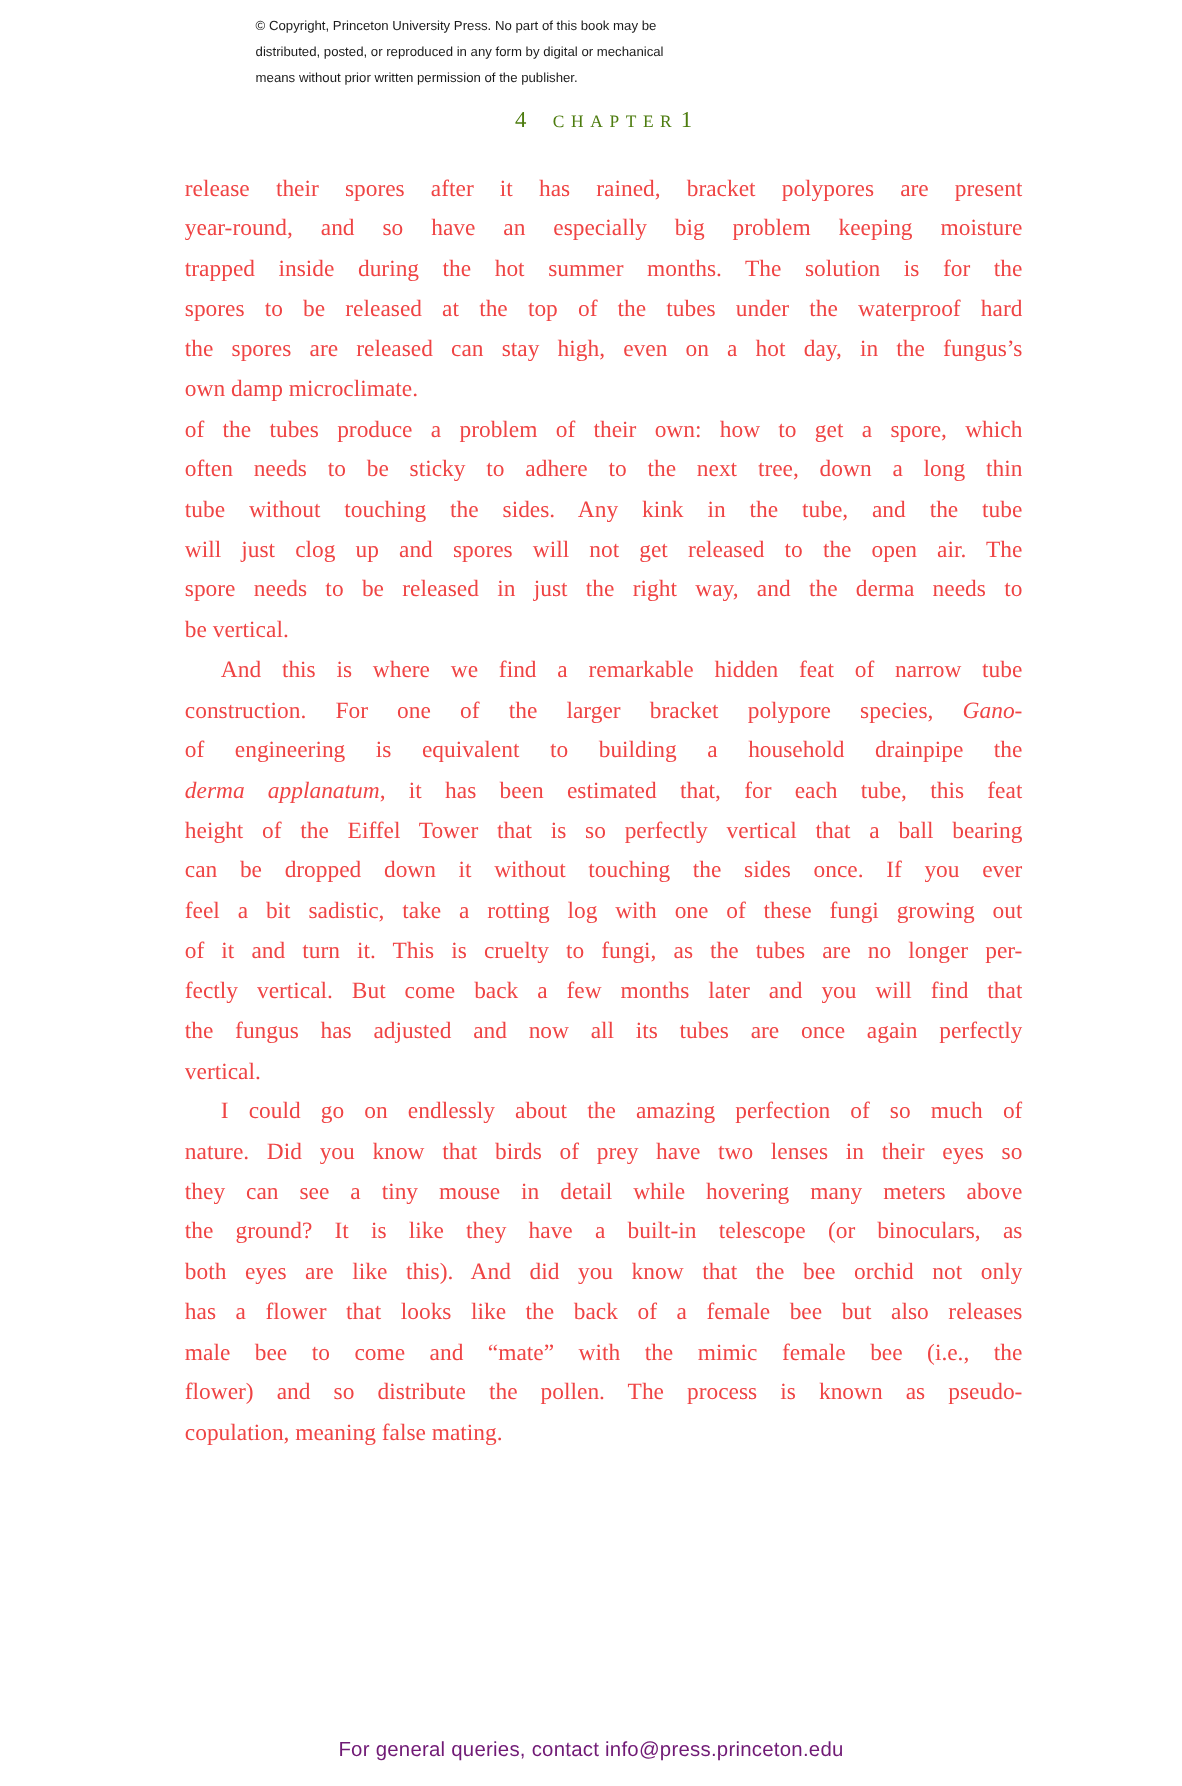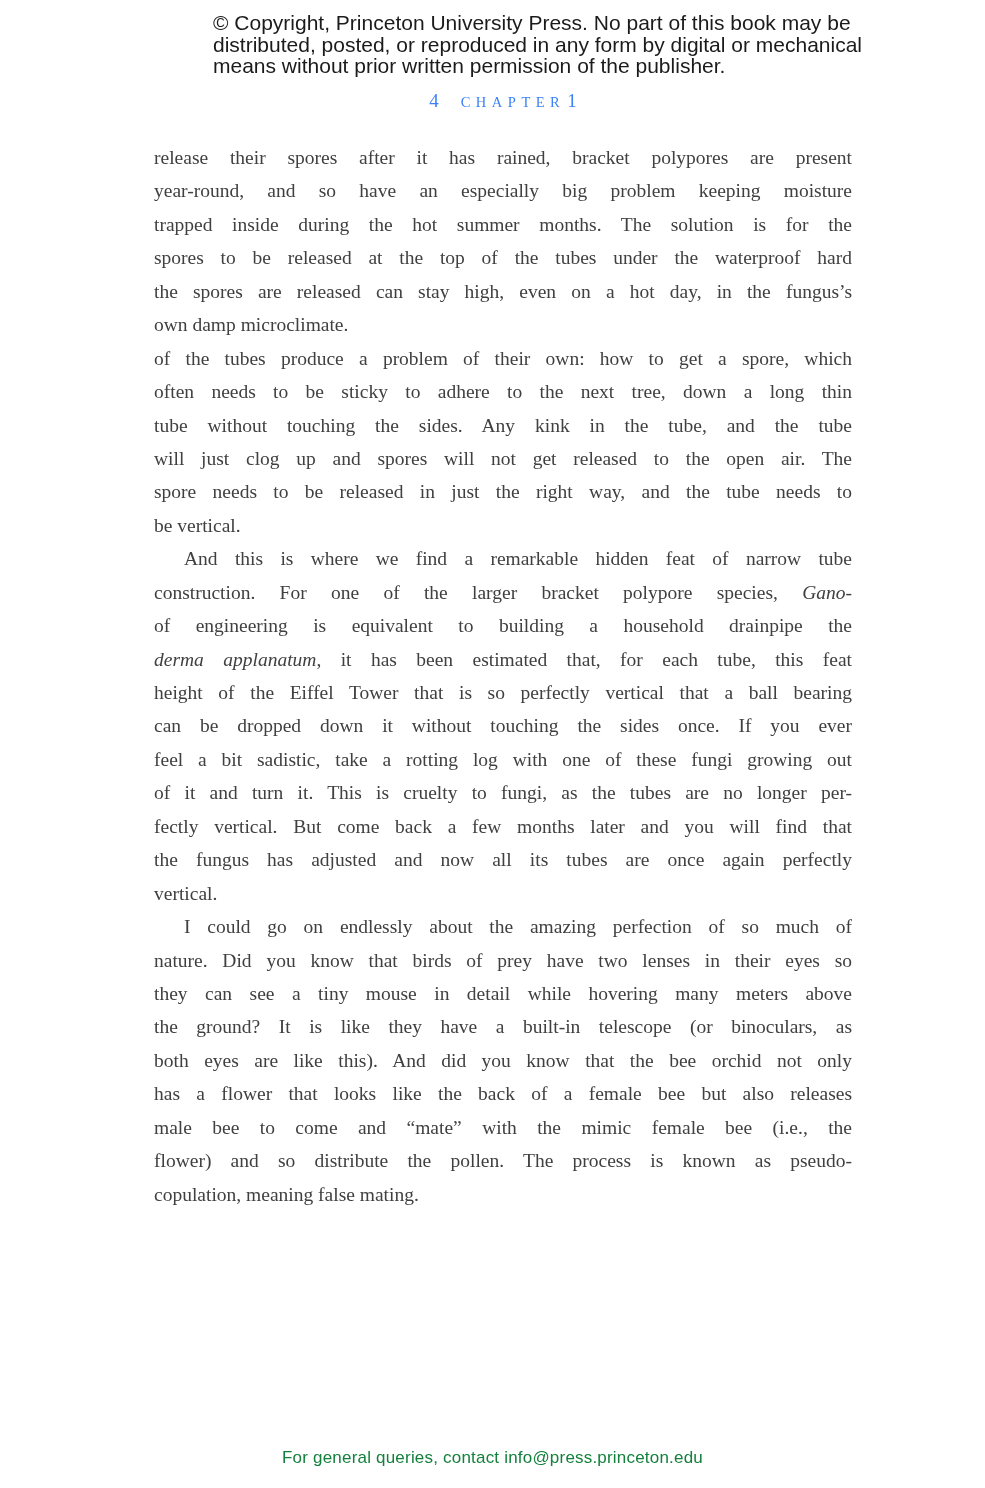--- a/index.html
+++ b/index.html
@@ -10,75 +10,75 @@
     position: relative;
     font-family: "Liberation Serif", serif;
     color: #161616;
     overflow: hidden;
   }
   .copyright {
     position: absolute;
     left: 213px;
     top: 12px;
     font-family: "Liberation Sans", sans-serif;
-    font-size: 21px;
+    font-size: 11px;
     line-height: 21.5px;
     color: #1b1b1b;
     text-align: left;
     white-space: nowrap;
   }
   .running-head {
     position: absolute;
     left: 154px;
     top: 90px;
     width: 698px;
     text-align: center;
-    color: #3b82f6;
+    color: #4d7c0f;
   }
   .running-head .pagenum {
     font-size: 19px;
     margin-right: 22px;
   }
   .running-head .chapter-label {
     font-size: 14.5px;
     letter-spacing: 5.5px;
     text-transform: uppercase;
   }
   .running-head .chapter-num {
     font-size: 19px;
     margin-left: 2px;
   }
   .body-text {
     position: absolute;
     left: 154px;
     top: 141px;
     width: 698px;
     font-size: 19.5px;
-    color: #404040;
+    color: #ef4444;
   }
   .line {
     height: 33.45px;
     line-height: 33.45px;
     text-align: justify;
     text-align-last: justify;
     overflow: hidden;
   }
   .line.first { text-indent: 30px; }
   .line.last { text-align-last: left; }
   .it { font-style: italic; }
   .footer {
     position: absolute;
     left: 0;
     top: 1448px;
     width: 985px;
     text-align: center;
     font-family: "Liberation Sans", sans-serif;
     font-size: 17px;
     letter-spacing: 0.2px;
-    color: #15803d;
+    color: #701a75;
   }
 </style>
 </head>
 <body>
 
 <div class="copyright">
   <div>© Copyright, Princeton University Press. No part of this book may be</div>
   <div>distributed, posted, or reproduced in any form by digital or mechanical</div>
   <div>means without prior written permission of the publisher.</div>
 </div>
@@ -94,21 +94,21 @@
       <div class="line"><span>trapped inside during the hot summer months. The solution is for the</span></div>
       <div class="line"><span>spores to be released at the top of the tubes under the waterproof hard</span></div>
       <div class="line"><span>the spores are released can stay high, even on a hot day, in the fungus’s</span></div>
       <div class="line last"><span>own damp microclimate.</span></div>
     </div>
     <div class="para">
       <div class="line"><span>of the tubes produce a problem of their own: how to get a spore, which</span></div>
       <div class="line"><span>often needs to be sticky to adhere to the next tree, down a long thin</span></div>
       <div class="line"><span>tube without touching the sides. Any kink in the tube, and the tube</span></div>
       <div class="line"><span>will just clog up and spores will not get released to the open air. The</span></div>
-      <div class="line"><span>spore needs to be released in just the right way, and the tube needs to</span></div>
+      <div class="line"><span>spore needs to be released in just the right way, and the derma needs to</span></div>
       <div class="line last"><span>be vertical.</span></div>
     </div>
     <div class="para">
       <div class="line first"><span>And this is where we find a remarkable hidden feat of narrow tube</span></div>
       <div class="line"><span>construction. For one of the larger bracket polypore species, </span><span class="it">Gano-</span></div>
       <div class="line"><span>of engineering is equivalent to building a household drainpipe the</span></div>
       <div class="line"><span class="it">derma applanatum</span><span>, it has been estimated that, for each tube, this feat</span></div>
       <div class="line"><span>height of the Eiffel Tower that is so perfectly vertical that a ball bearing</span></div>
       <div class="line"><span>can be dropped down it without touching the sides once. If you ever</span></div>
       <div class="line"><span>feel a bit sadistic, take a rotting log with one of these fungi growing out</span></div>

